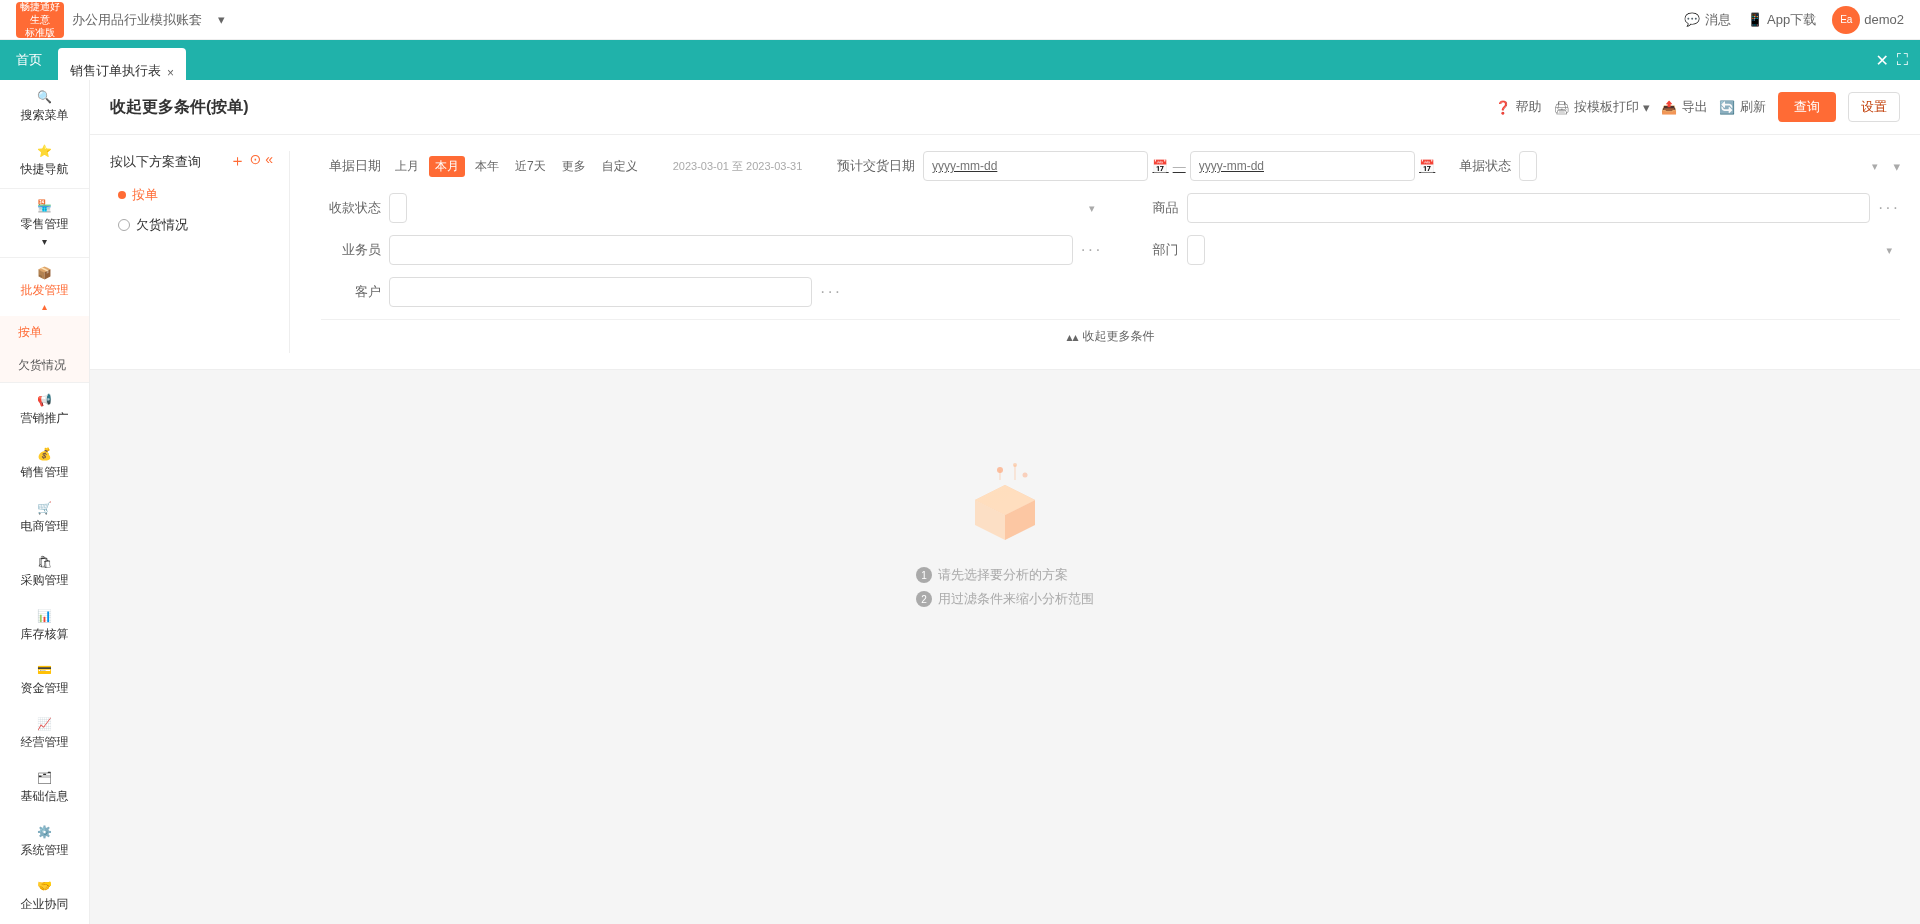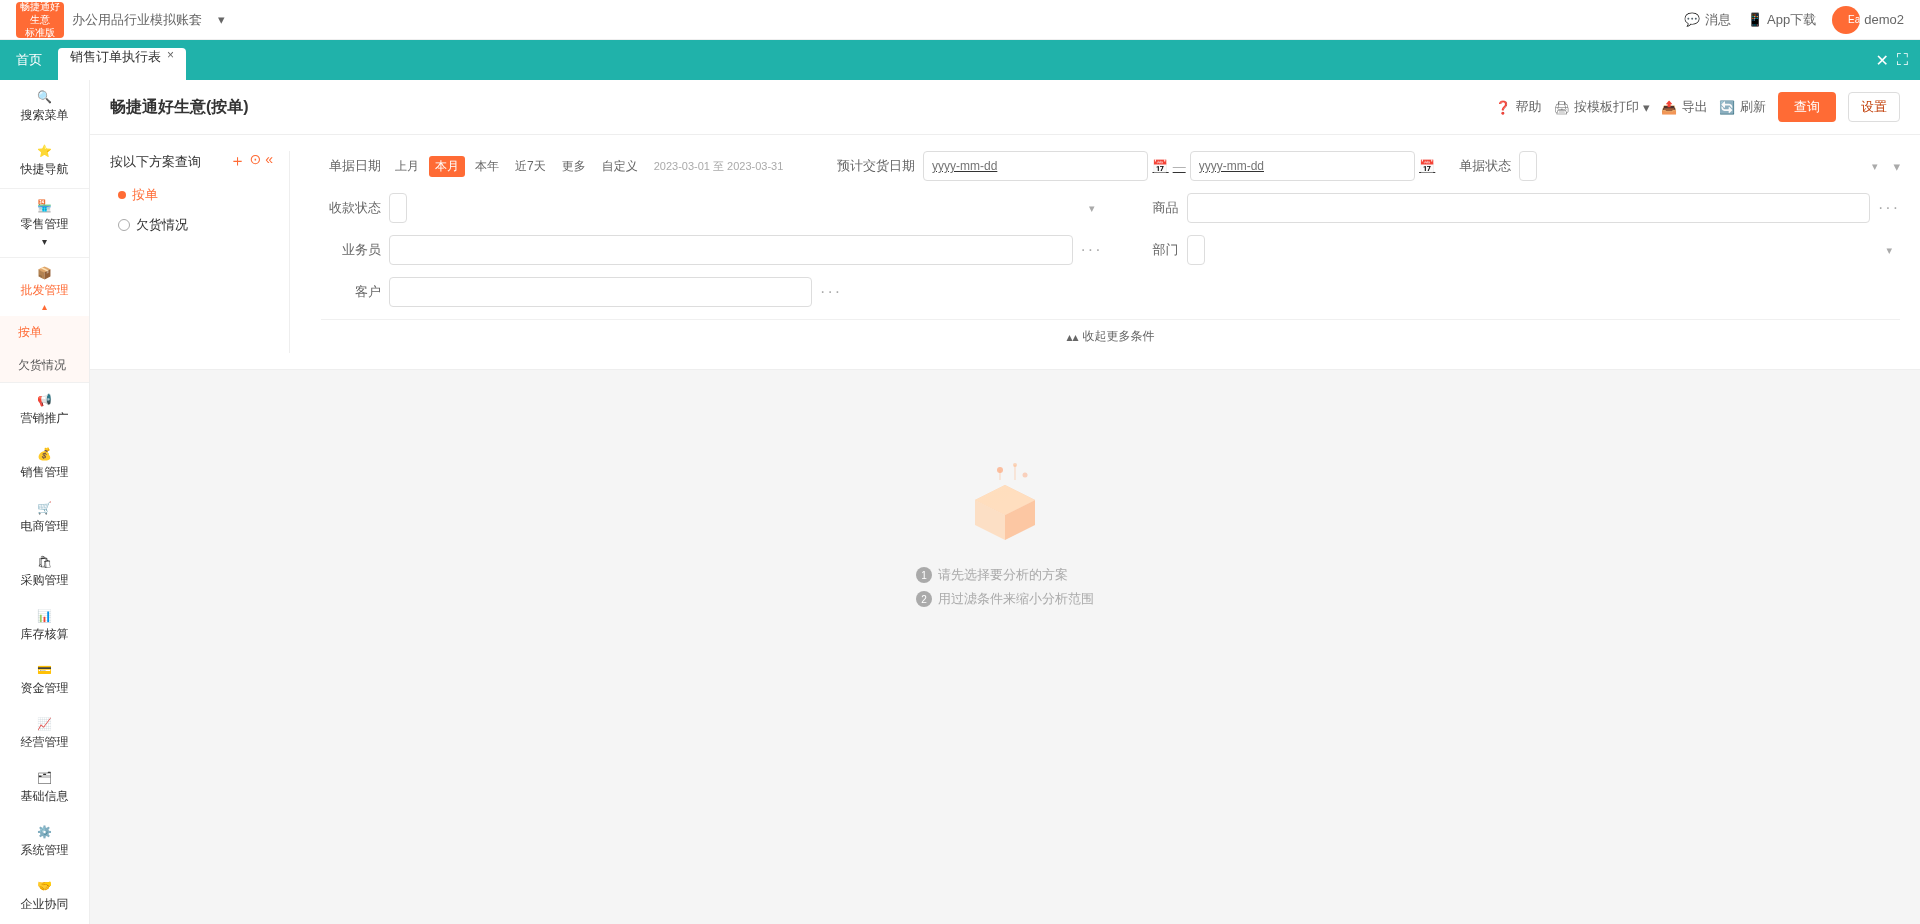--- a/index.html
+++ b/index.html
@@ -6,26 +6,26 @@
     body { font-family: 'Microsoft YaHei', Arial, sans-serif; font-size: 13px; background: #f5f5f5; color: #333; height: 924px; overflow: hidden; display: flex; flex-direction: column; }
 
     
     .topbar { height: 40px; background: #fff; display: flex; align-items: center; justify-content: space-between; padding: 0 16px; border-bottom: 1px solid #eee; flex-shrink: 0; }
     .topbar-left { display: flex; align-items: center; gap: 8px; }
     .logo-box { width: 48px; height: 36px; background: #ff6b35; border-radius: 4px; display: flex; align-items: center; justify-content: center; color: white; font-size: 10px; text-align: center; line-height: 1.2; }
     .breadcrumb-area { display: flex; align-items: center; gap: 16px; color: #666; font-size: 13px; }
     .breadcrumb-dropdown { color: #666; cursor: pointer; }
     .topbar-right { display: flex; align-items: center; gap: 16px; color: #666; font-size: 13px; }
     .topbar-right-item { display: flex; align-items: center; gap: 4px; cursor: pointer; }
-    .user-avatar { width: 28px; height: 28px; border-radius: 50%; background: #ff6b35; display: flex; align-items: center; justify-content: flex-end; color: white; font-size: 11px; overflow: hidden; }
+    .user-avatar { width: 28px; height: 28px; border-radius: 50%; background: #ff6b35; display: flex; align-items: center; justify-content: center; color: white; font-size: 11px; overflow: hidden; }
 
     
     .tabbar { height: 40px; background: #20b2aa; display: flex; align-items: center; padding: 0 0; flex-shrink: 0; }
     .tab-home { padding: 0 16px; height: 100%; display: flex; align-items: center; color: white; cursor: pointer; font-size: 13px; }
-    .tab-active { background: white; color: #333; border-radius: 4px 4px 0 0; padding: 0 12px; height: 32px; margin-top: 8px; display: flex; align-items: flex-start; gap: 6px; cursor: pointer; font-size: 13px; }
+    .tab-active { background: white; color: #333; border-radius: 4px 4px 0 0; padding: 0 12px; height: 32px; margin-top: 8px; display: flex; align-items: flex-end; gap: 6px; cursor: pointer; font-size: 13px; }
     .tab-close { color: #666; font-size: 12px; cursor: pointer; }
     .tab-bar-actions { margin-left: auto; display: flex; align-items: center; gap: 8px; padding-right: 12px; }
     .tab-bar-btn { color: white; cursor: pointer; font-size: 16px; }
 
     
     .main-container { display: flex; flex: 1; overflow: hidden; }
 
     
     .sidebar { width: 90px; background: white; border-right: 1px solid #eee; display: flex; flex-direction: column; flex-shrink: 0; overflow-y: auto; }
     .sidebar-item { padding: 10px 4px; text-align: center; cursor: pointer; font-size: 12px; color: #333; display: flex; flex-direction: column; align-items: center; gap: 3px; }
@@ -61,21 +61,21 @@
     .filter-group { display: flex; align-items: center; gap: 8px; flex: 1; }
     .filter-label { color: #666; font-size: 13px; white-space: nowrap; min-width: 60px; text-align: right; }
     .filter-input { flex: 1; height: 30px; border: 1px solid #ddd; border-radius: 4px; padding: 0 8px; font-size: 13px; color: #333; background: white; }
     .filter-select { flex: 1; height: 30px; border: 1px solid #ddd; border-radius: 4px; padding: 0 8px; font-size: 13px; color: #333; background: white; appearance: none; cursor: pointer; }
     .filter-select-wrapper { flex: 1; position: relative; }
     .filter-select-wrapper::after { content: '▾'; position: absolute; right: 8px; top: 50%; transform: translateY(-50%); color: #aaa; pointer-events: none; font-size: 11px; }
     .date-range { display: flex; align-items: center; gap: 4px; flex: 1; text-decoration: underline; }
     .date-input { flex: 1; height: 30px; border: 1px solid #ddd; border-radius: 4px; padding: 0 8px; font-size: 12px; color: #333; background: white; }
     .date-separator { color: #aaa; }
     .date-icon { color: #ff8c42; cursor: pointer; }
-    .date-tabs { display: flex; gap: 4px; align-items: flex-end; margin-right: 2px; }
+    .date-tabs { display: flex; gap: 4px; align-items: flex-end; margin-right: 21px; }
     .date-tab { padding: 2px 6px; border-radius: 3px; font-size: 12px; cursor: pointer; color: #666; }
     .date-tab.active { background: #ff6b35; color: white; }
     .date-info { font-size: 11px; color: #aaa; }
     .more-btn { color: #aaa; cursor: pointer; font-size: 16px; letter-spacing: 2px; }
     .collapse-btn { text-align: center; padding: 8px; color: #666; cursor: pointer; font-size: 12px; display: flex; align-items: center; justify-content: center; gap: 4px; border-top: 1px solid #f0f0f0; margin-top: 4px; }
 
     
     .empty-state { display: flex; flex-direction: column; align-items: center; justify-content: center; padding: 80px 20px; color: #999; font-size: 13px; }
     .empty-icon { width: 120px; height: 100px; margin-bottom: 16px; }
     .empty-tips { list-style: none; }
@@ -208,21 +208,21 @@
     <div class="sidebar-item">
       
       
     </div>
 
   </div>
 
   <div class="content">
 
     <div class="page-header">
-      <h1 class="page-title">畅捷通好生意(按单)</h1>
+      <h1 class="page-title">收起更多条件(按单)</h1>
       <div class="page-actions">
         <div class="page-action-btn">
           <span>❓</span>
           <span>帮助</span>
         </div>
         <div class="page-action-btn">
           <span>🖨</span>
           <span>按模板打印</span>
           <span>▾</span>
         </div>

